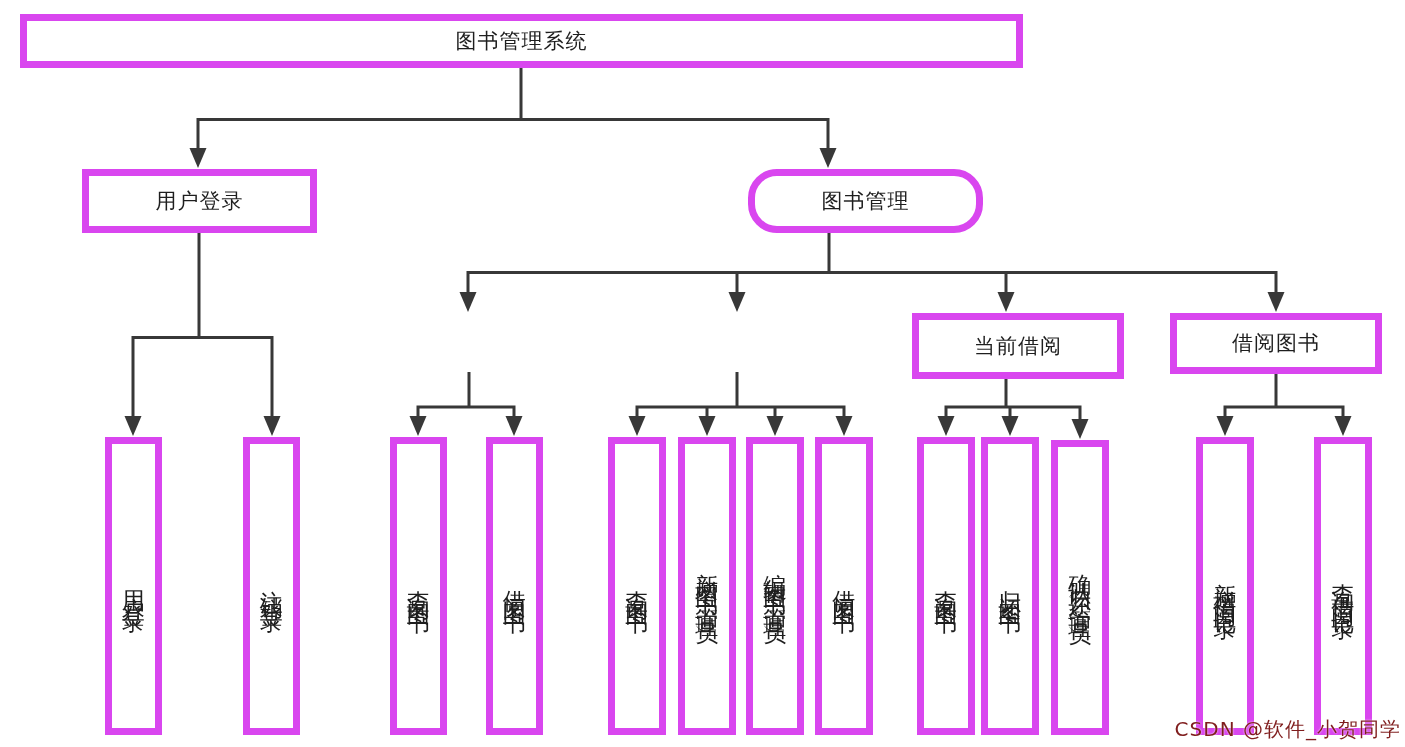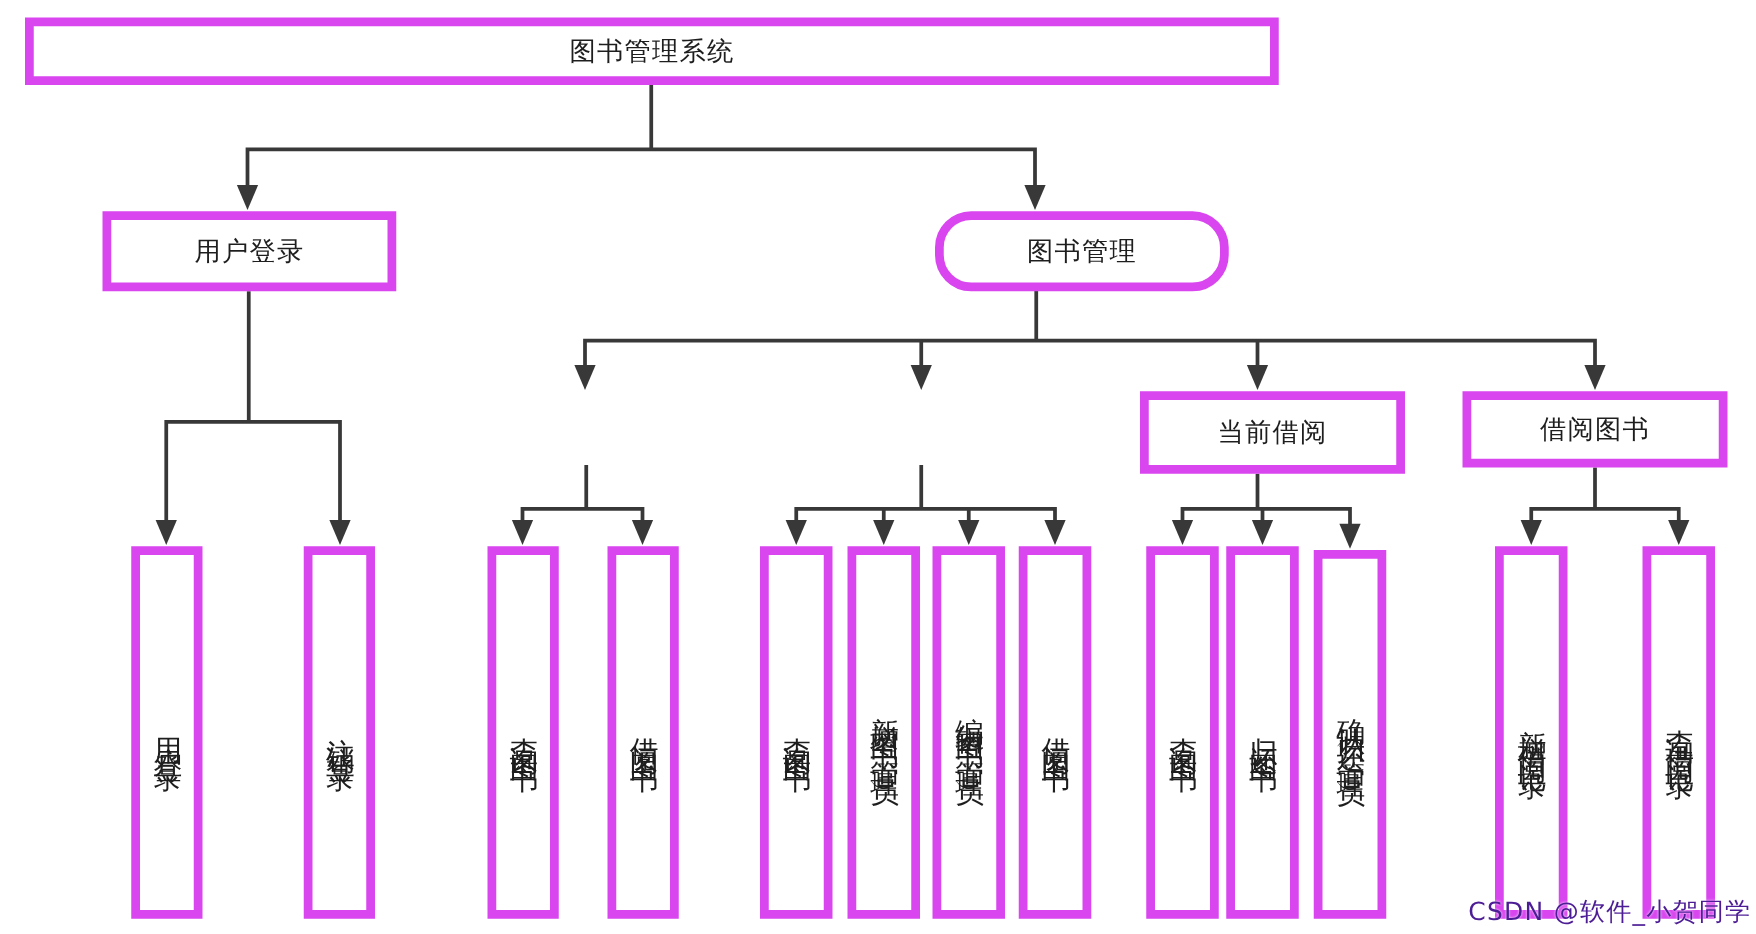--- a/index.html
+++ b/index.html
@@ -28,21 +28,21 @@
     writing-mode:vertical-rl;
     text-orientation:mixed;
     font-size:23px;
     letter-spacing:7px;
   }
   .watermark{
     position:absolute;
     right:4px;
     bottom:4px;
     font-size:20px;
-    color:#4c1d95;
+    color:#7f1d1d;
     letter-spacing:1px;
     text-shadow:0 0 2px #ffffff;
     white-space:nowrap;
   }
 </style>
 </head>
 <body>
 
 <div class="stage">
 

